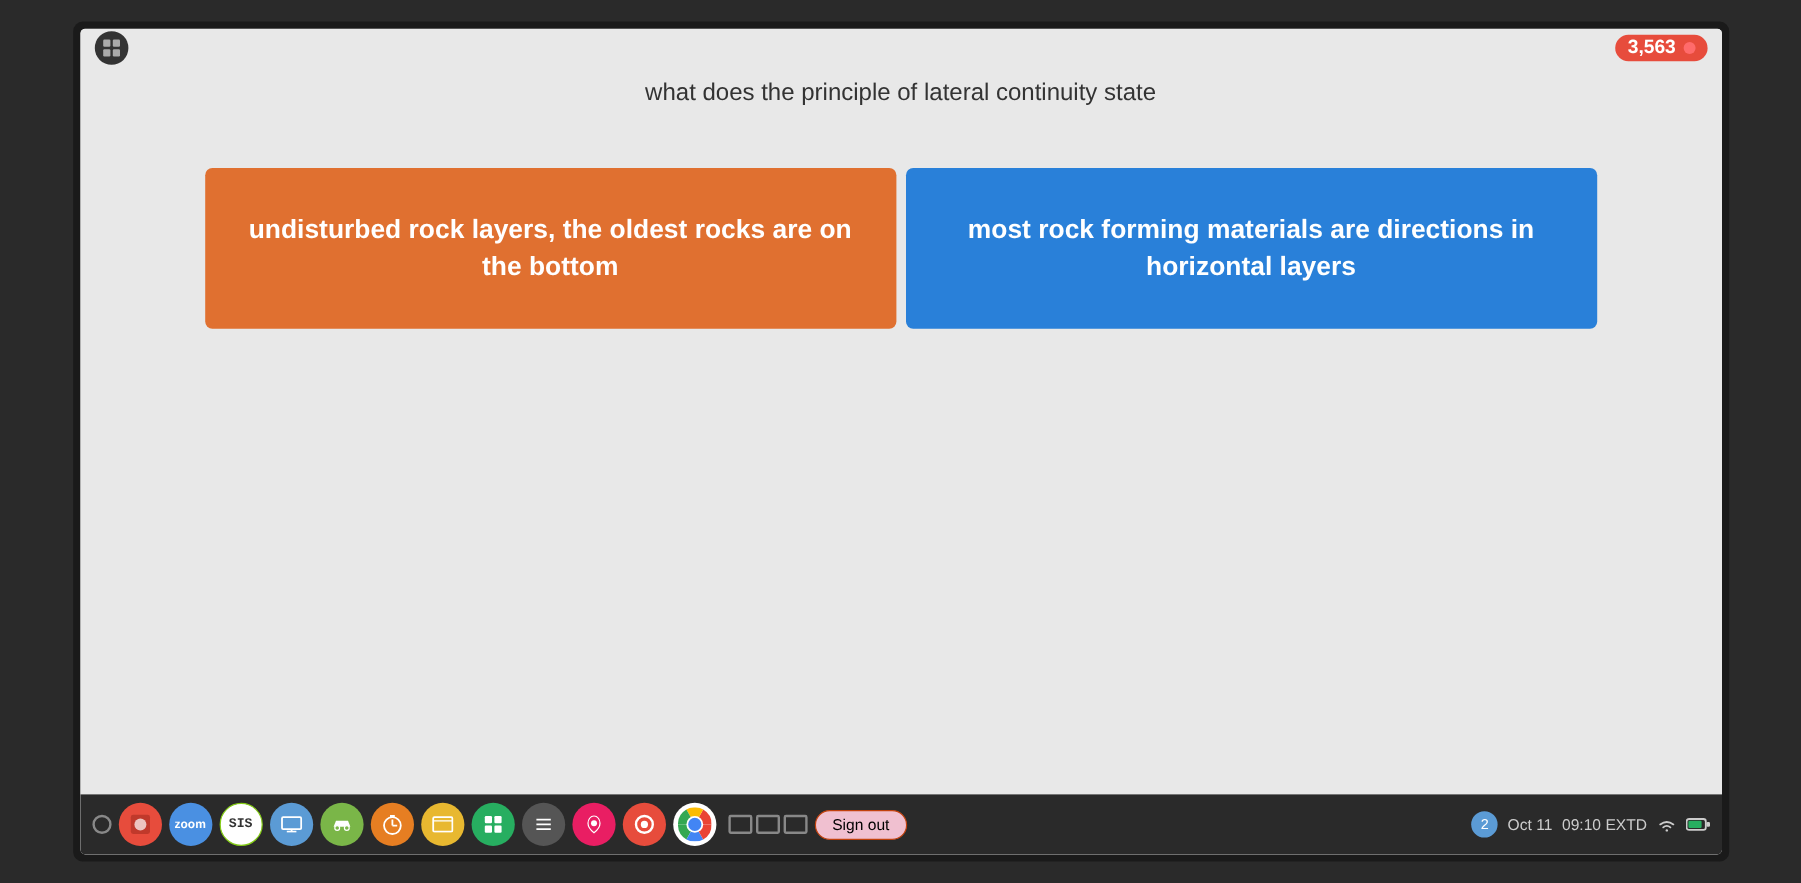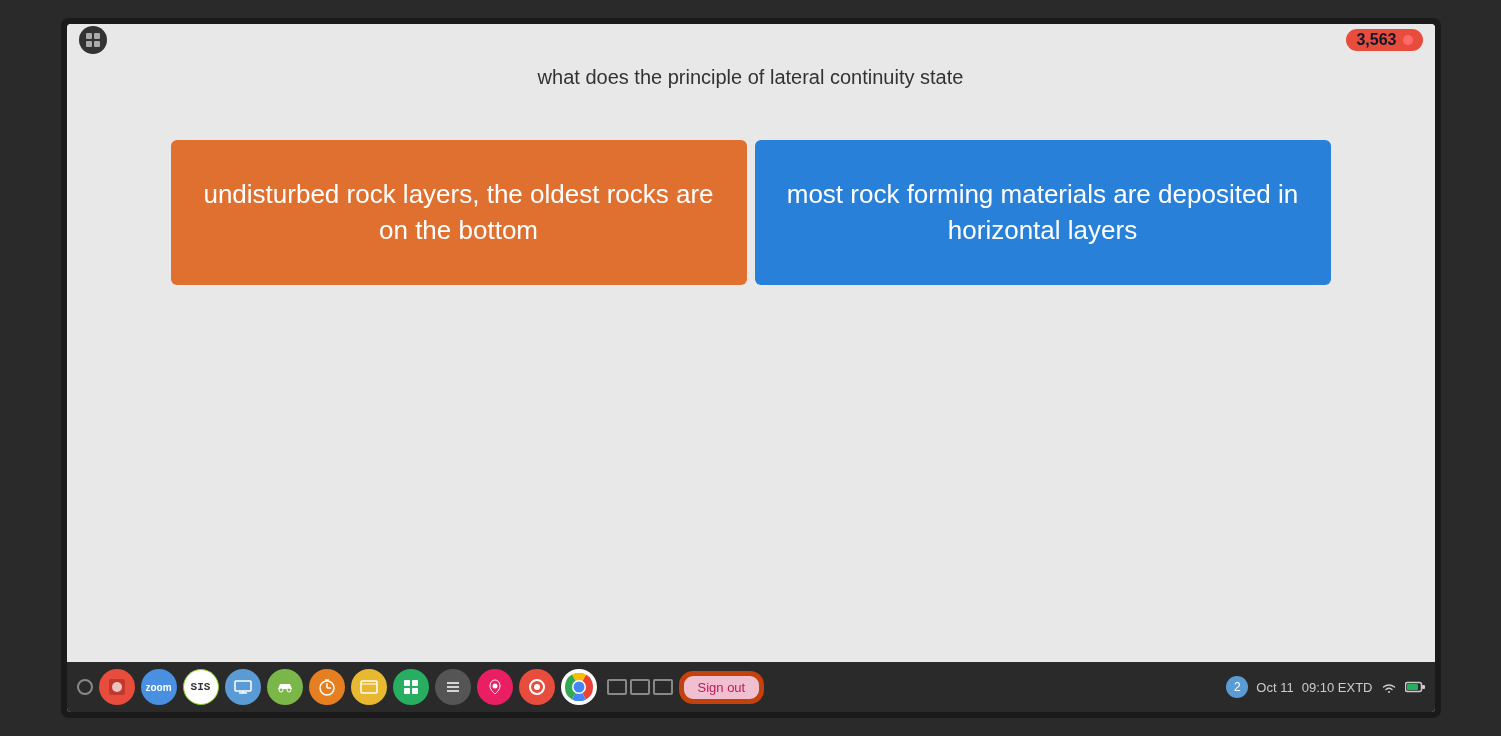--- a/index.html
+++ b/index.html
@@ -57,21 +57,21 @@
       border-radius: 50%;
       display: flex;
       align-items: center;
       justify-content: center;
       color: #ccc;
       font-size: 14px;
     }
 
     .score-badge {
       background: #e74c3c;
-      color: #0f172a;
+      color: #ffffff;
       font-size: 16px;
       font-weight: bold;
       padding: 2px 10px;
       border-radius: 12px;
       display: flex;
       align-items: center;
       gap: 6px;
     }
 
     .score-dot {
@@ -106,22 +106,22 @@
       gap: 8px;
       width: 100%;
       max-width: 1160px;
     }
 
     .answer-btn {
       padding: 36px 30px;
       border: none;
       border-radius: 6px;
       color: white;
-      font-size: 26px;
-      font-weight: 400;
+      font-size: 22px;
+      font-weight: 700;
       text-align: center;
       cursor: pointer;
       line-height: 1.4;
       min-height: 120px;
       display: flex;
       align-items: center;
       justify-content: center;
     }
 
     .answer-btn.orange { background: #e07030; }
@@ -161,25 +161,25 @@
       cursor: pointer;
     }
 
     .tb-red { background: #e74c3c; }
     .tb-blue-zoom { background: #4a90e2; color: white; font-size: 11px; font-weight: bold; }
     .tb-white { background: #fff; color: #333; }
     .tb-lightblue { background: #5b9bd5; color: white; }
 
     .sign-out-btn {
       background: #f0c0d0;
-      border: 5px solid #c2410c;
+      border: 1px solid #c2410c;
       border-radius: 14px;
       padding: 4px 14px;
       font-size: 13px;
-      color: #be185d;
+      color: #000000;
       cursor: pointer;
       white-space: nowrap;
     }
 
     .taskbar-right {
       margin-left: auto;
       display: flex;
       align-items: center;
       gap: 8px;
       color: #ccc;
@@ -226,21 +226,21 @@
     </div>
 
     <div class="quiz-area">
       <div class="question-text">what does the principle of lateral continuity state</div>
 
       <div class="answers-grid">
         <button class="answer-btn orange">
           <span>undisturbed rock layers,  the oldest rocks are on the bottom</span>
         </button>
         <button class="answer-btn blue">
-          <span>most rock forming materials are deposited in horizontal layers</span>
+          <span>most rock forming materials are directions in horizontal layers</span>
         </button>
       </div>
     </div>
 
     <div class="taskbar">
       <div class="taskbar-circle"></div>
 
       <div class="taskbar-icon tb-red">
         <svg width="18" height="18" viewBox="0 0 18 18" fill="white">
           <rect x="1" y="1" width="16" height="16" rx="2" fill="#c0392b"></rect>

